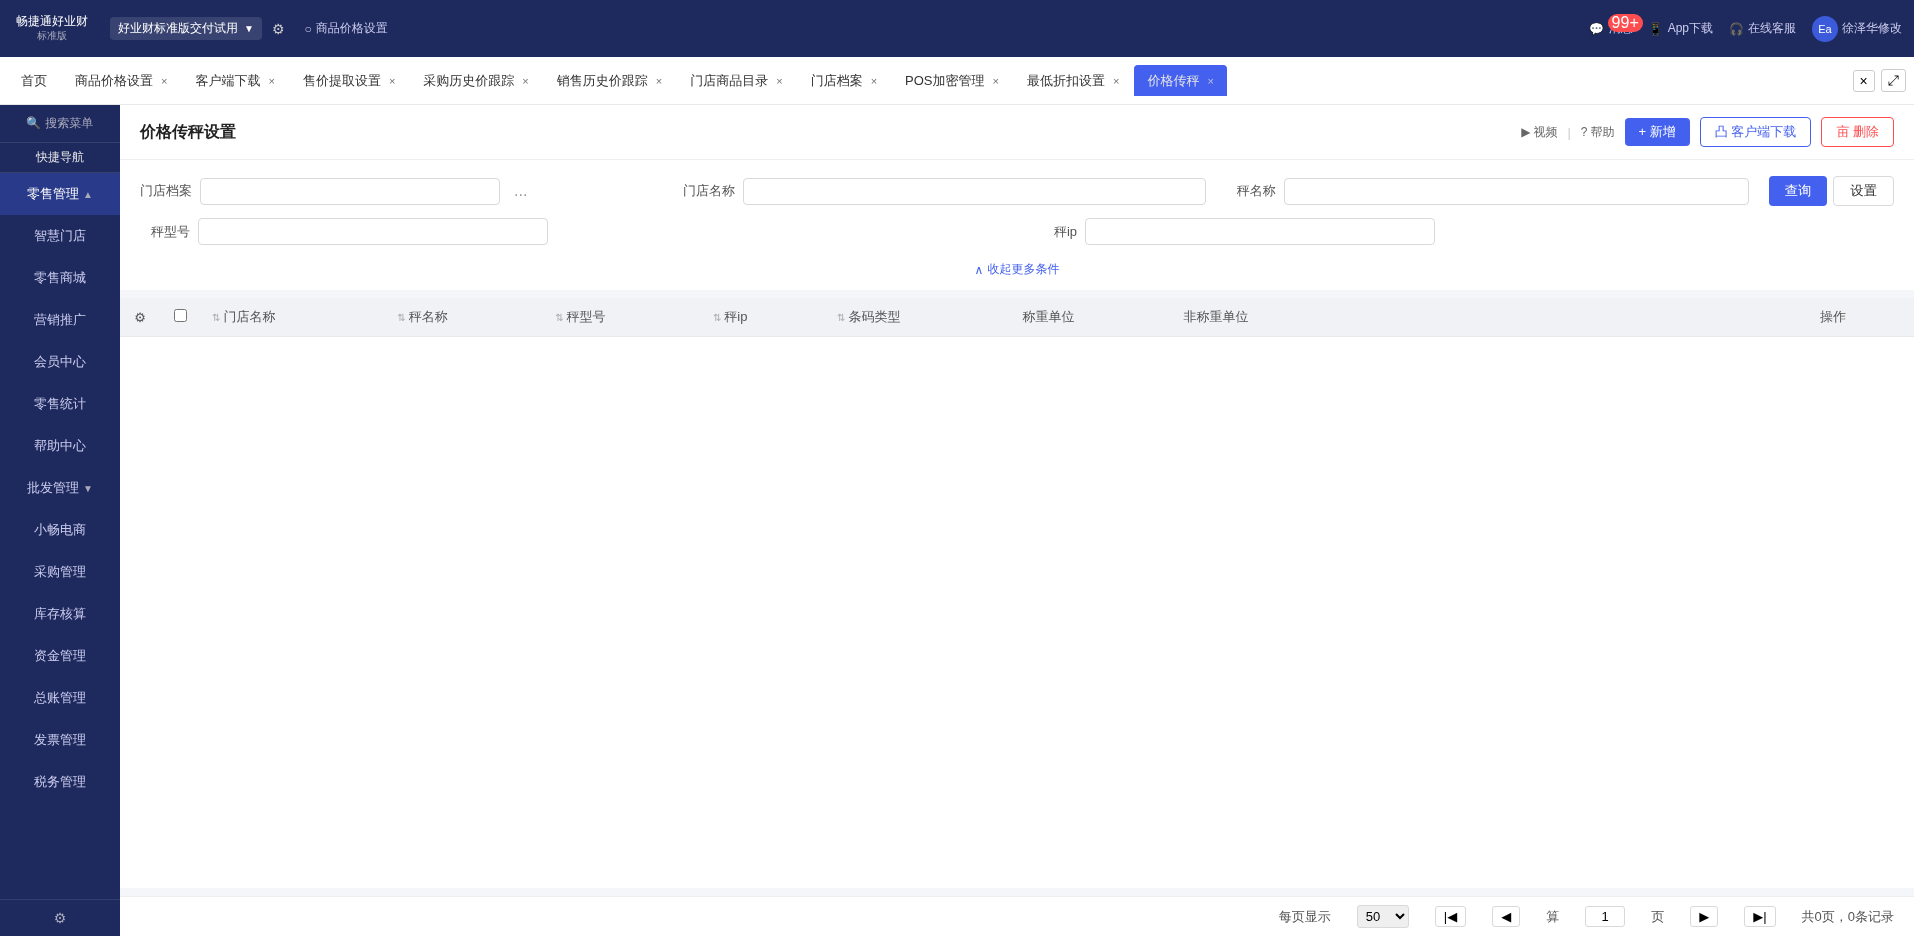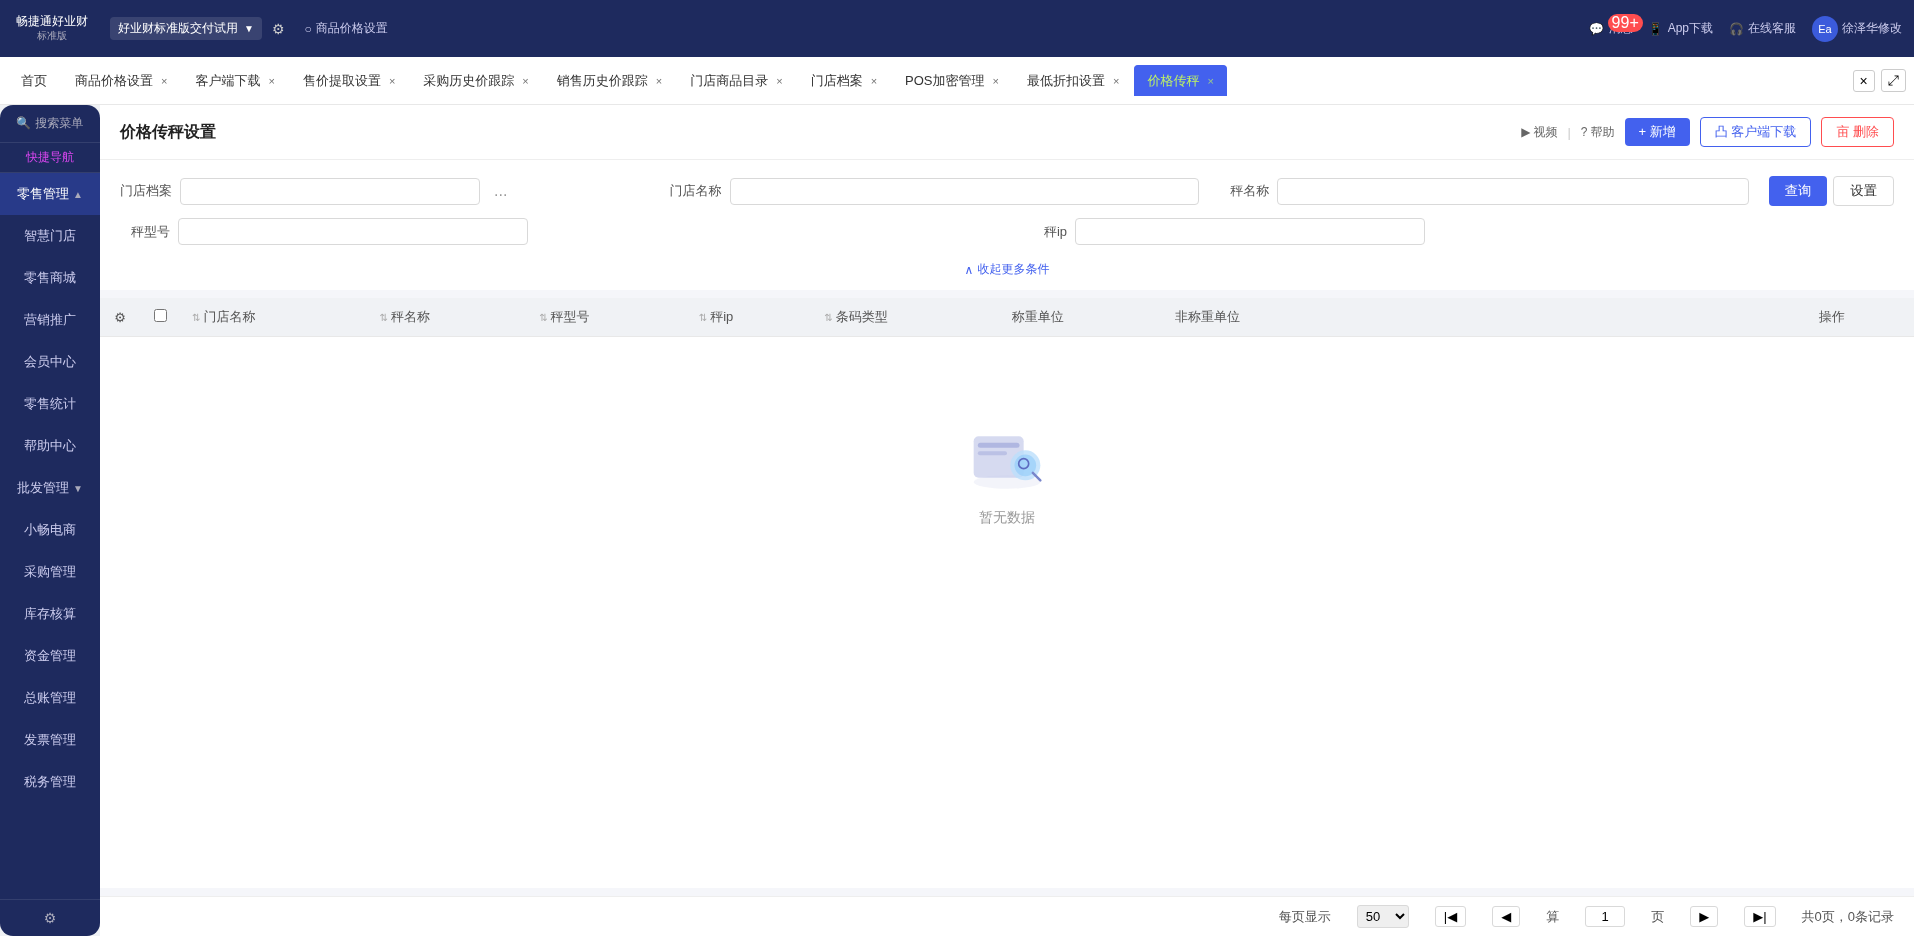--- a/index.html
+++ b/index.html
@@ -16,33 +16,33 @@
     .top-bar-demo { display: flex; align-items: center; gap: 4px; font-size: 12px; color: #cce; cursor: pointer; margin-left: 10px; }
     .top-bar-right { margin-left: auto; display: flex; align-items: center; gap: 16px; }
     .top-bar-right-item { display: flex; align-items: center; gap: 4px; font-size: 12px; color: #cce; cursor: pointer; position: relative; }
     .badge { background: #ff4d4f; color: #fff; border-radius: 10px; font-size: 16px; padding: 0 4px; position: absolute; top: -6px; right: -10px; min-width: 18px; text-align: center; }
     .avatar-circle { width: 26px; height: 26px; background: #3b5bdb; border-radius: 50%; display: flex; align-items: center; justify-content: center; font-size: 11px; color: #fff; }
 
     
     .tab-bar { height: 48px; background: #fff; border-bottom: 1px solid #e8e8e8; display: flex; align-items: center; padding: 0 8px; gap: 2px; flex-shrink: 0; overflow-x: auto; }
     .tab-bar::-webkit-scrollbar { height: 3px; }
     .tab-item { display: flex; align-items: center; gap: 4px; padding: 6px 12px; border-radius: 4px 4px 0 0; cursor: pointer; font-size: 13px; white-space: nowrap; border: 1px solid transparent; border-bottom: none; }
-    .tab-item.active { background: #4361ee; color: #bef264; border-color: #4361ee; }
+    .tab-item.active { background: #4361ee; color: #e5e5e5; border-color: #4361ee; }
     .tab-item .tab-close { font-size: 11px; margin-left: 4px; opacity: 0.7; }
     .tab-bar-end { margin-left: auto; display: flex; align-items: center; gap: 6px; }
     .tab-bar-end button { background: none; border: 1px solid #ccc; border-radius: 3px; cursor: pointer; font-size: 14px; padding: 2px 6px; }
 
     
     .main-layout { display: flex; flex: 1; overflow: hidden; }
 
     
-    .sidebar { width: 100px; background: #1e2a5e; color: #cce; flex-shrink: 0; overflow-y: auto; display: flex; flex-direction: column; border-radius: 13px; }
+    .sidebar { width: 120px; background: #1e2a5e; color: #cce; flex-shrink: 0; overflow-y: auto; display: flex; flex-direction: column; }
     .sidebar::-webkit-scrollbar { width: 0; }
     .sidebar-search { padding: 10px 8px; border-bottom: 1px solid rgba(255,255,255,0.1); cursor: pointer; text-align: center; font-size: 12px; color: #aab; }
-    .sidebar-nav { padding: 6px 0; border-bottom: 1px solid rgba(255,255,255,0.1); cursor: pointer; text-align: center; font-size: 12px; color: #d946ef; }
+    .sidebar-nav { padding: 6px 0; border-bottom: 1px solid rgba(255,255,255,0.1); cursor: pointer; text-align: center; font-size: 12px; color: #e5e5e5; }
     .sidebar-item { padding: 12px 6px; text-align: center; font-size: 13px; color: #cce; cursor: pointer; display: flex; align-items: center; justify-content: center; gap: 4px; }
     .sidebar-item.active { background: rgba(67,97,238,0.3); color: #fff; text-align: right; }
     .sidebar-item.has-arrow { justify-content: center; }
     .sidebar-item .arrow { font-size: 10px; color: #aab; }
     .sidebar-bottom { margin-top: auto; padding: 10px; text-align: center; border-top: 1px solid rgba(255,255,255,0.1); cursor: pointer; color: #aab; font-size: 14px; }
 
     
     .content { flex: 1; overflow-y: auto; background: #f5f6fa; display: flex; flex-direction: column; }
 
     
@@ -314,33 +314,20 @@
             <th><span class="sort-icon">⇅</span><span>秤ip</span></th>
             <th><span class="sort-icon">⇅</span><span>条码类型</span></th>
             <th><span>称重单位</span></th>
             <th style="min-width:300px;"><span>非称重单位</span></th>
             <th><span>操作</span></th>
           </tr>
         </thead>
         <tbody>
         </tbody>
       </table>
-      <div class="empty-state">
-        <svg class="empty-icon" viewBox="0 0 120 90" xmlns="http://www.w3.org/2000/svg">
-          <ellipse cx="60" cy="75" rx="40" ry="8" fill="#e8eaf6" opacity="0.5"></ellipse>
-          <rect x="20" y="20" width="60" height="50" rx="6" fill="#c5cae9" opacity="0.7"></rect>
-          <rect x="25" y="28" width="50" height="6" rx="3" fill="#9fa8da" opacity="0.7"></rect>
-          <rect x="25" y="38" width="35" height="5" rx="2.5" fill="#9fa8da" opacity="0.5"></rect>
-          <circle cx="82" cy="55" r="18" fill="#bbdefb" opacity="0.8"></circle>
-          <circle cx="82" cy="55" r="13" fill="#90caf9" opacity="0.6"></circle>
-          <line x1="91" y1="64" x2="100" y2="73" stroke="#7986cb" stroke-width="3" stroke-linecap="round"></line>
-          <circle cx="80" cy="53" r="6" fill="none" stroke="#5c6bc0" stroke-width="2"></circle>
-        </svg>
-        <span class="empty-text">暂无数据</span>
-      </div>
     </div>
 
     <div class="pagination-bar">
       <span>每页显示</span>
       <select>
         <option>10</option>
         <option>20</option>
         <option selected="">50</option>
         <option>100</option>
       </select>

